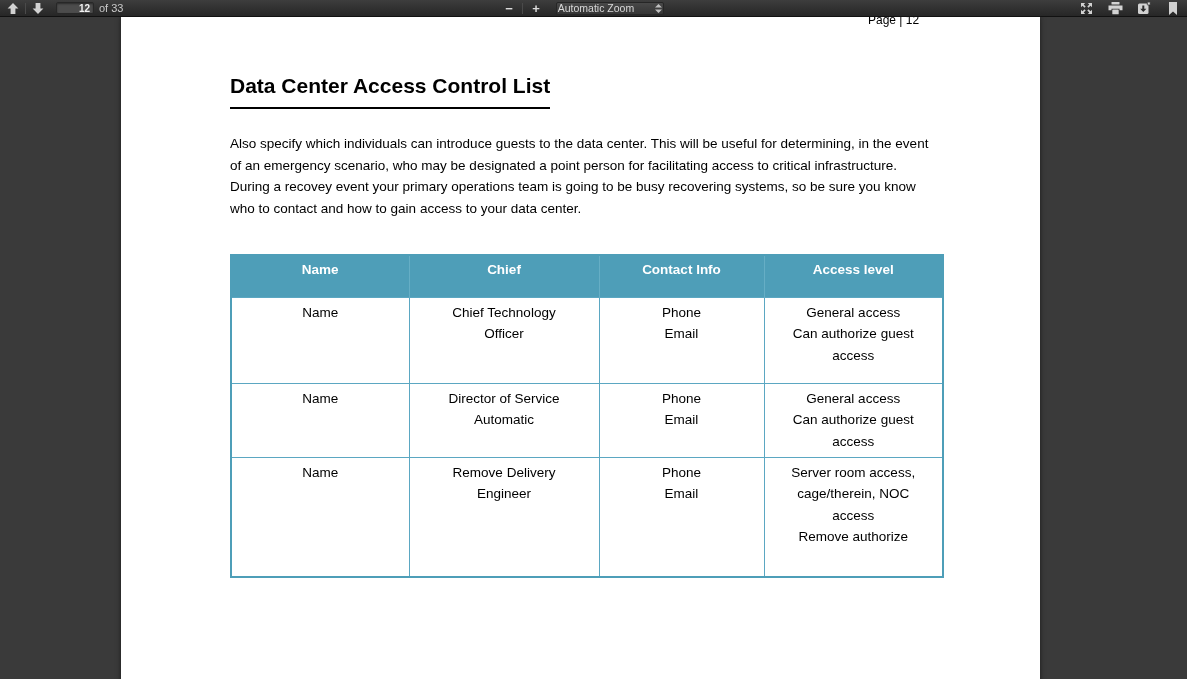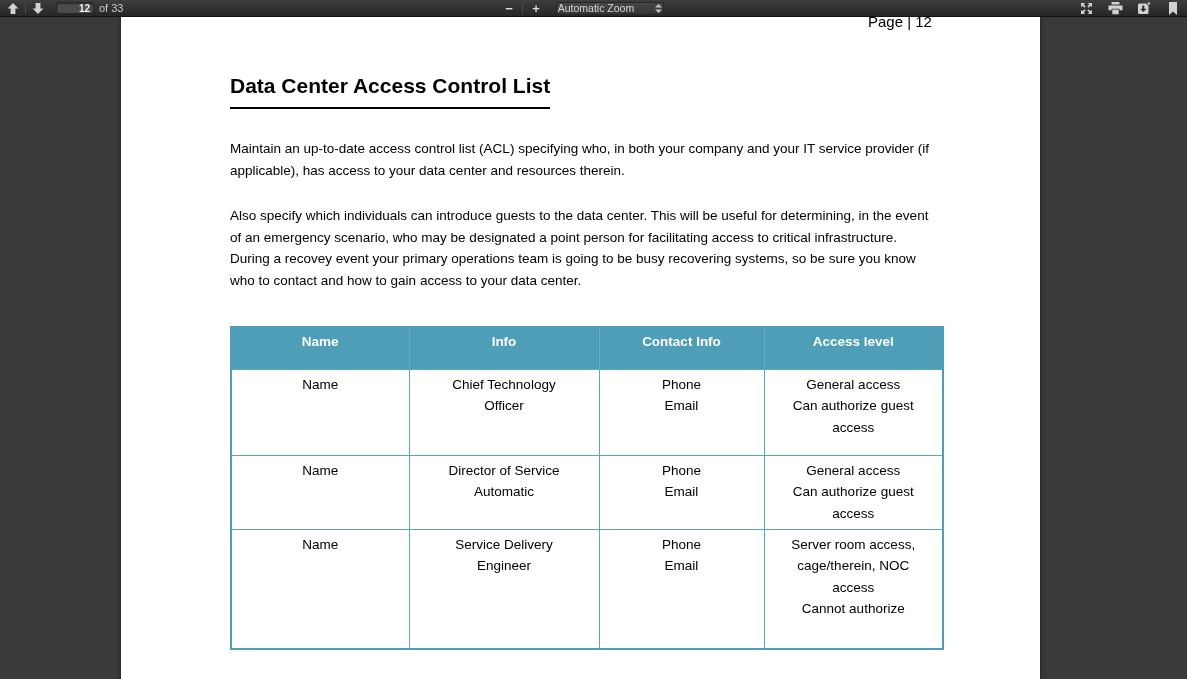--- a/index.html
+++ b/index.html
@@ -27,21 +27,21 @@
                  background:linear-gradient(#484848,#353535); border:1px solid #262626;
                  display:flex; align-items:center; justify-content:center; gap:21px;
                  color:#d8d8d8; font-size:10.5px; cursor:pointer; }
   .tb-right { position:absolute; right:4px; display:flex; align-items:center; gap:9px; }
   .icon { display:block; }
 
   
   .viewer { position:absolute; top:0; left:0; width:1187px; height:679px; background:#3a3a3a; }
   .page { position:absolute; left:121px; top:17px; width:919px; height:860px;
           background:#fff; box-shadow:0 0 5px rgba(0,0,0,.55); color:#000; }
-  .page-hdr { position:absolute; left:747px; top:-4px; font-size:15px; color:#000; }
+  .page-hdr { position:absolute; left:747px; top:-4px; font-size:12px; color:#000; }
   .content { padding:0 110px 0 109px; }
   .doc-title { margin-top:56px; font-size:21px; line-height:26px; font-weight:bold; }
   .doc-title span { display:inline-block; border-bottom:2.5px solid #000; padding-bottom:8px; }
   .para { font-size:13.5px; line-height:21.5px; margin-top:24px; }
   .para.first { margin-top:29px; }
 
   
   table { border-collapse:collapse; table-layout:fixed; width:712px;
           margin:35px 0 0 109px; border:2px solid #4E9EB8; }
   col.c1{width:178px} col.c2{width:190px} col.c3{width:165px} col.c4{width:179px}
@@ -53,34 +53,33 @@
   tr.r1 td { height:86px; } tr.r2 td { height:74px; } tr.r3 td { height:120px; }
 </style>
 </head>
 <body>
 
 <div class="viewer">
   <div class="page">
     <div class="page-hdr">Page | 12</div>
     <div class="content">
       <h1 class="doc-title"><span>Data Center Access Control List</span></h1>
-      <p class="para first">Maintain an up-to-date access control list (ACL) specifying who, in both your company and your IT service provider (if applicable), has access to your data center and resources therein.</p>
       <p class="para">Also specify which individuals can introduce guests to the data center. This will be useful for determining, in the event of an emergency scenario, who may be designated a point person for facilitating access to critical infrastructure. During a recovey event your primary operations team is going to be busy recovering systems, so be sure you know who to contact and how to gain access to your data center.</p>
     </div>
     <table>
       <colgroup>
           <col class="c1">
           <col class="c2">
           <col class="c3">
           <col class="c4">
         </colgroup>
       <tbody>
           <tr>
         <th>Name</th>
-        <th>Info</th>
+        <th>Chief</th>
         <th>Contact Info</th>
         <th>Access level</th>
       </tr>
       <tr class="r1">
         <td>Name</td>
         <td>
           <div>Chief Technology</div>
           <div>Officer</div>
         </td>
         <td>
@@ -105,32 +104,32 @@
         </td>
         <td>
           <div>General access</div>
           <div>Can authorize guest</div>
           <div>access</div>
         </td>
       </tr>
       <tr class="r3">
         <td>Name</td>
         <td>
-          <div>Service Delivery</div>
+          <div>Remove Delivery</div>
           <div>Engineer</div>
         </td>
         <td>
           <div>Phone</div>
           <div>Email</div>
         </td>
         <td>
           <div>Server room access,</div>
           <div>cage/therein, NOC</div>
           <div>access</div>
-          <div>Cannot authorize</div>
+          <div>Remove authorize</div>
         </td>
       </tr>
     </tbody>
       </table>
   </div>
 </div>
 
 <div class="toolbar">
   <div class="tb-left">
     <div class="tb-btn">

